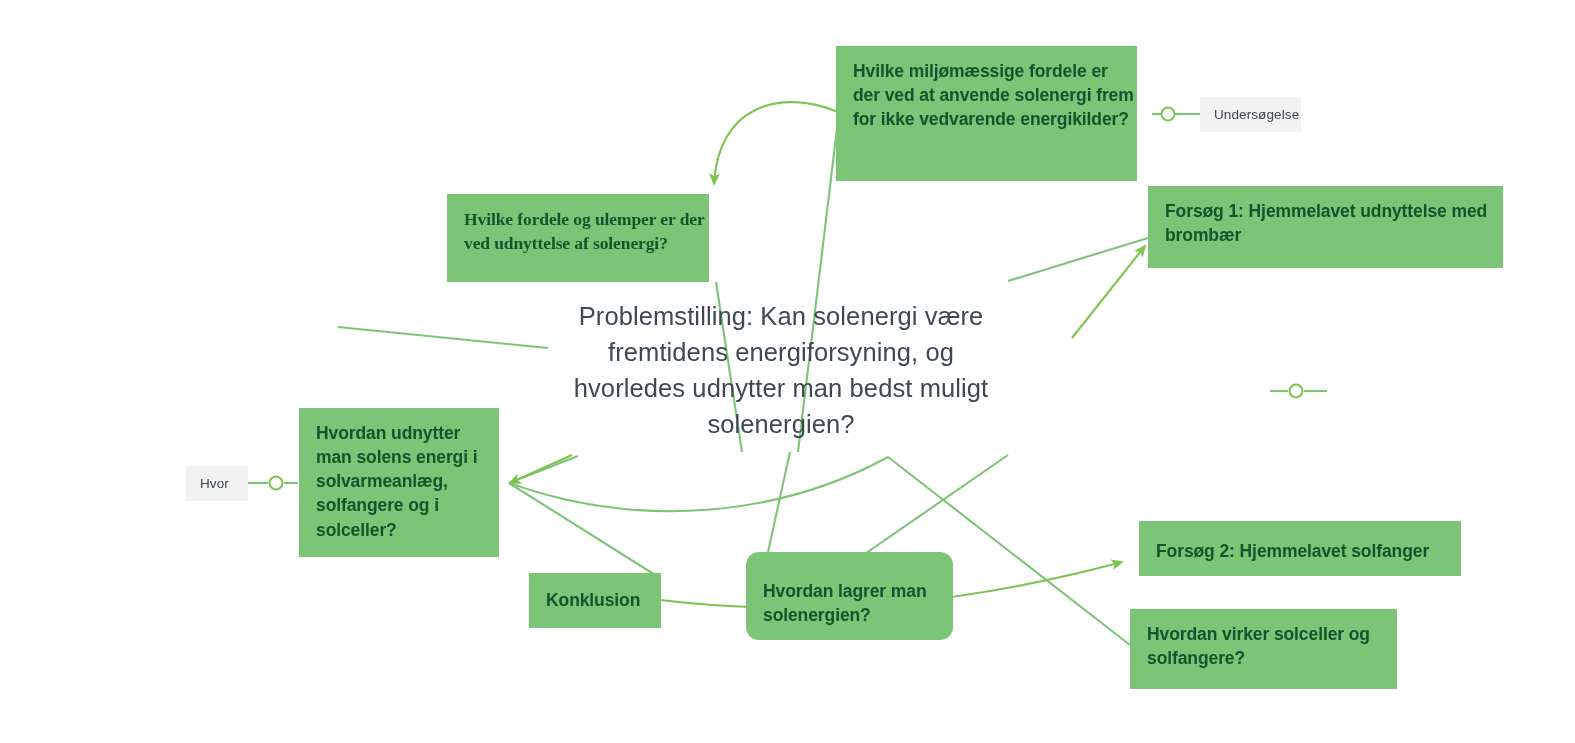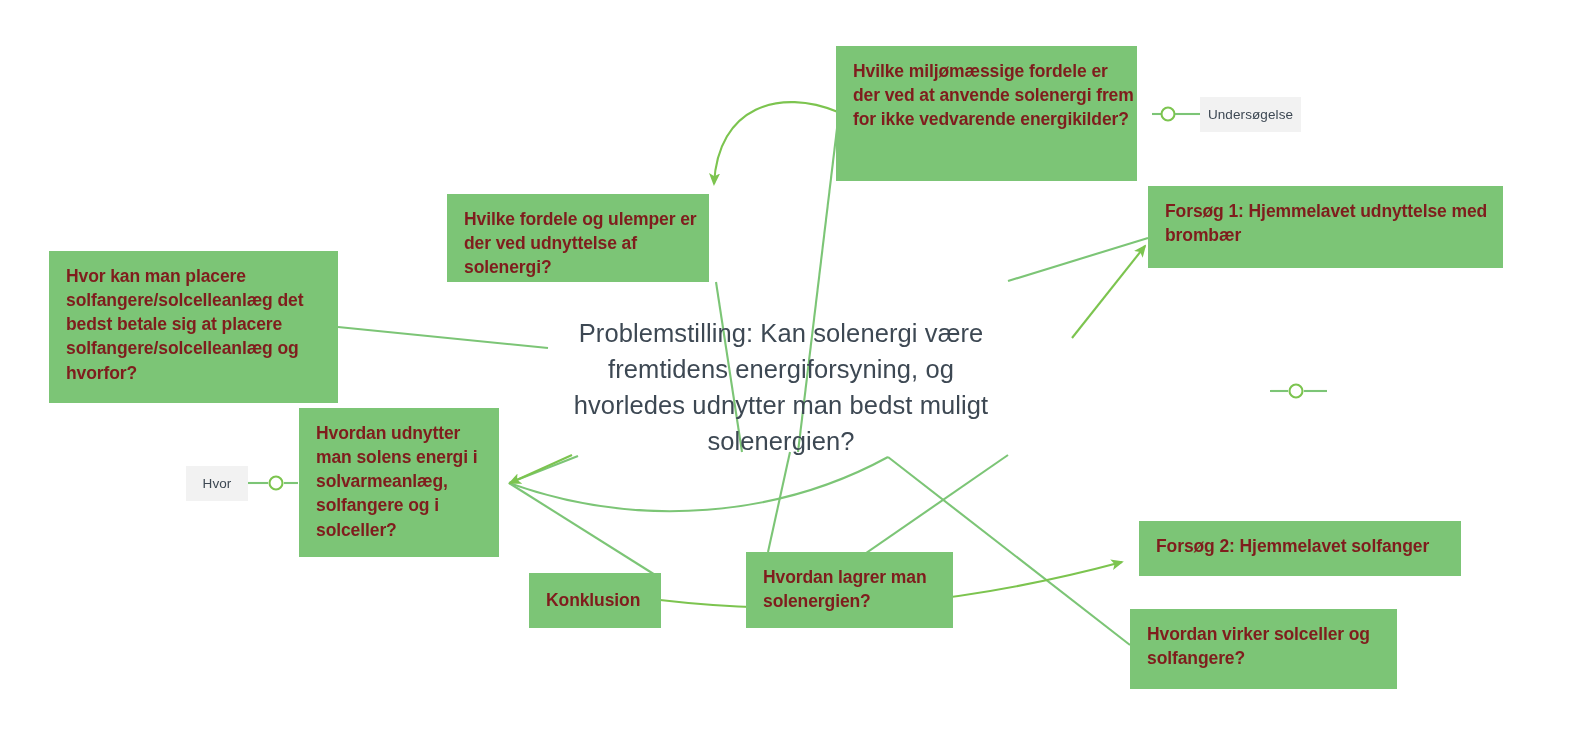--- a/index.html
+++ b/index.html
@@ -24,21 +24,21 @@
     left: 0;
     top: 0;
     width: 1575px;
     height: 743px;
     pointer-events: none;
   }
   .node {
     position: absolute;
     box-sizing: border-box;
     background: #7cc576;
-    color: #7f1d1d;
+    color: #14532d;
     font-weight: bold;
     font-size: 17.5px;
     line-height: 1.38;
     padding: 13px 0 13px 17px;
     letter-spacing: -0.1px;
     overflow: hidden;
   }
   .node.center {
     background: transparent;
     color: #3d4853;
@@ -52,21 +52,21 @@
   .tag {
     position: absolute;
     box-sizing: border-box;
     background: #f2f2f2;
     color: #3d4853;
     font-size: 13.5px;
     font-weight: normal;
     line-height: 1.3;
     display: flex;
     align-items: center;
-    justify-content: center;
+    justify-content: flex-start;
     padding: 0 14px;
     letter-spacing: 0.1px;
   }
 </style>
 </head>
 <body>
 
 <div id="canvas">
 
   <svg id="edges" viewBox="0 0 1575 743" width="1575" height="743">
@@ -113,54 +113,51 @@
 
     <line x1="1270" y1="391" x2="1288" y2="391" stroke="#7cc576" stroke-width="2.1"></line>
     <circle cx="1296" cy="391" r="6.5" fill="#ffffff" stroke="#7cc44f" stroke-width="2.1"></circle>
     <line x1="1304" y1="391" x2="1327" y2="391" stroke="#7cc576" stroke-width="2.1"></line>
 
     <line x1="248" y1="483" x2="268" y2="483" stroke="#7cc576" stroke-width="2.1"></line>
     <circle cx="276" cy="483" r="6.5" fill="#ffffff" stroke="#7cc44f" stroke-width="2.1"></circle>
     <line x1="284" y1="483" x2="298" y2="483" stroke="#7cc576" stroke-width="2.1"></line>
   </svg>
 
-  <div class="node center" style="left:556px; top:317px; width:450px; height:140px; display:flex; align-items:center; justify-content:center;text-align:center;">
+  <div class="node center" style="left:556px; top:300px; width:450px; height:140px; display:flex; align-items:center; justify-content:center;text-align:center;">
     <span>Problemstilling: Kan solenergi være fremtidens energiforsyning, og hvorledes udnytter man bedst muligt solenergien?</span>
   </div>
 
   <div class="node" style="left:836px; top:46px; width:301px; height:135px;">
     <span>Hvilke miljømæssige fordele er der ved at anvende solenergi frem for ikke vedvarende energikilder?</span>
   </div>
 
-  <div class="node" style="left:447px; top:194px; width:262px; height:88px;">
+  <div class="node" style="left:447px; top:194px; width:262px; height:88px;font-family:Liberation Serif, serif;">
     <span>Hvilke fordele og ulemper er der ved udnyttelse af solenergi?</span>
   </div>
 
-  <div class="node" style="left:49px; top:251px; width:289px; height:152px;">
-    <span>Hvor kan man placere solfangere/solcelleanlæg det bedst betale sig at placere solfangere/solcelleanlæg og hvorfor?</span>
-  </div>
 
   <div class="node" style="left:299px; top:408px; width:200px; height:149px;">
     <span>Hvordan udnytter man solens energi i solvarmeanlæg, solfangere og i solceller?</span>
   </div>
 
   <div class="node" style="left:529px; top:573px; width:132px; height:55px; display:flex; align-items:center;">
     <span>Konklusion</span>
   </div>
 
-  <div class="node" style="left:746px; top:552px; width:207px; height:76px; display:flex; align-items:flex-start;">
+  <div class="node" style="left:746px; top:552px; width:207px; height:88px; display:flex; align-items:flex-end;border-radius:13px;">
     <span>Hvordan lagrer man solenergien?</span>
   </div>
 
   <div class="node" style="left:1148px; top:186px; width:355px; height:82px;">
     <span>Forsøg 1: Hjemmelavet udnyttelse med brombær</span>
   </div>
 
 
-  <div class="node" style="left:1139px; top:521px; width:322px; height:55px; display:flex; align-items:flex-start;">
+  <div class="node" style="left:1139px; top:521px; width:322px; height:55px; display:flex; align-items:flex-end;">
     <span>Forsøg 2: Hjemmelavet solfanger</span>
   </div>
 
   <div class="node" style="left:1130px; top:609px; width:267px; height:80px; display:flex; align-items:flex-start;">
     <span>Hvordan virker solceller og solfangere?</span>
   </div>
 
   <div class="tag" style="left:1200px; top:97px; width:101px; height:35px;">
     <span>Undersøgelse</span>
   </div>

